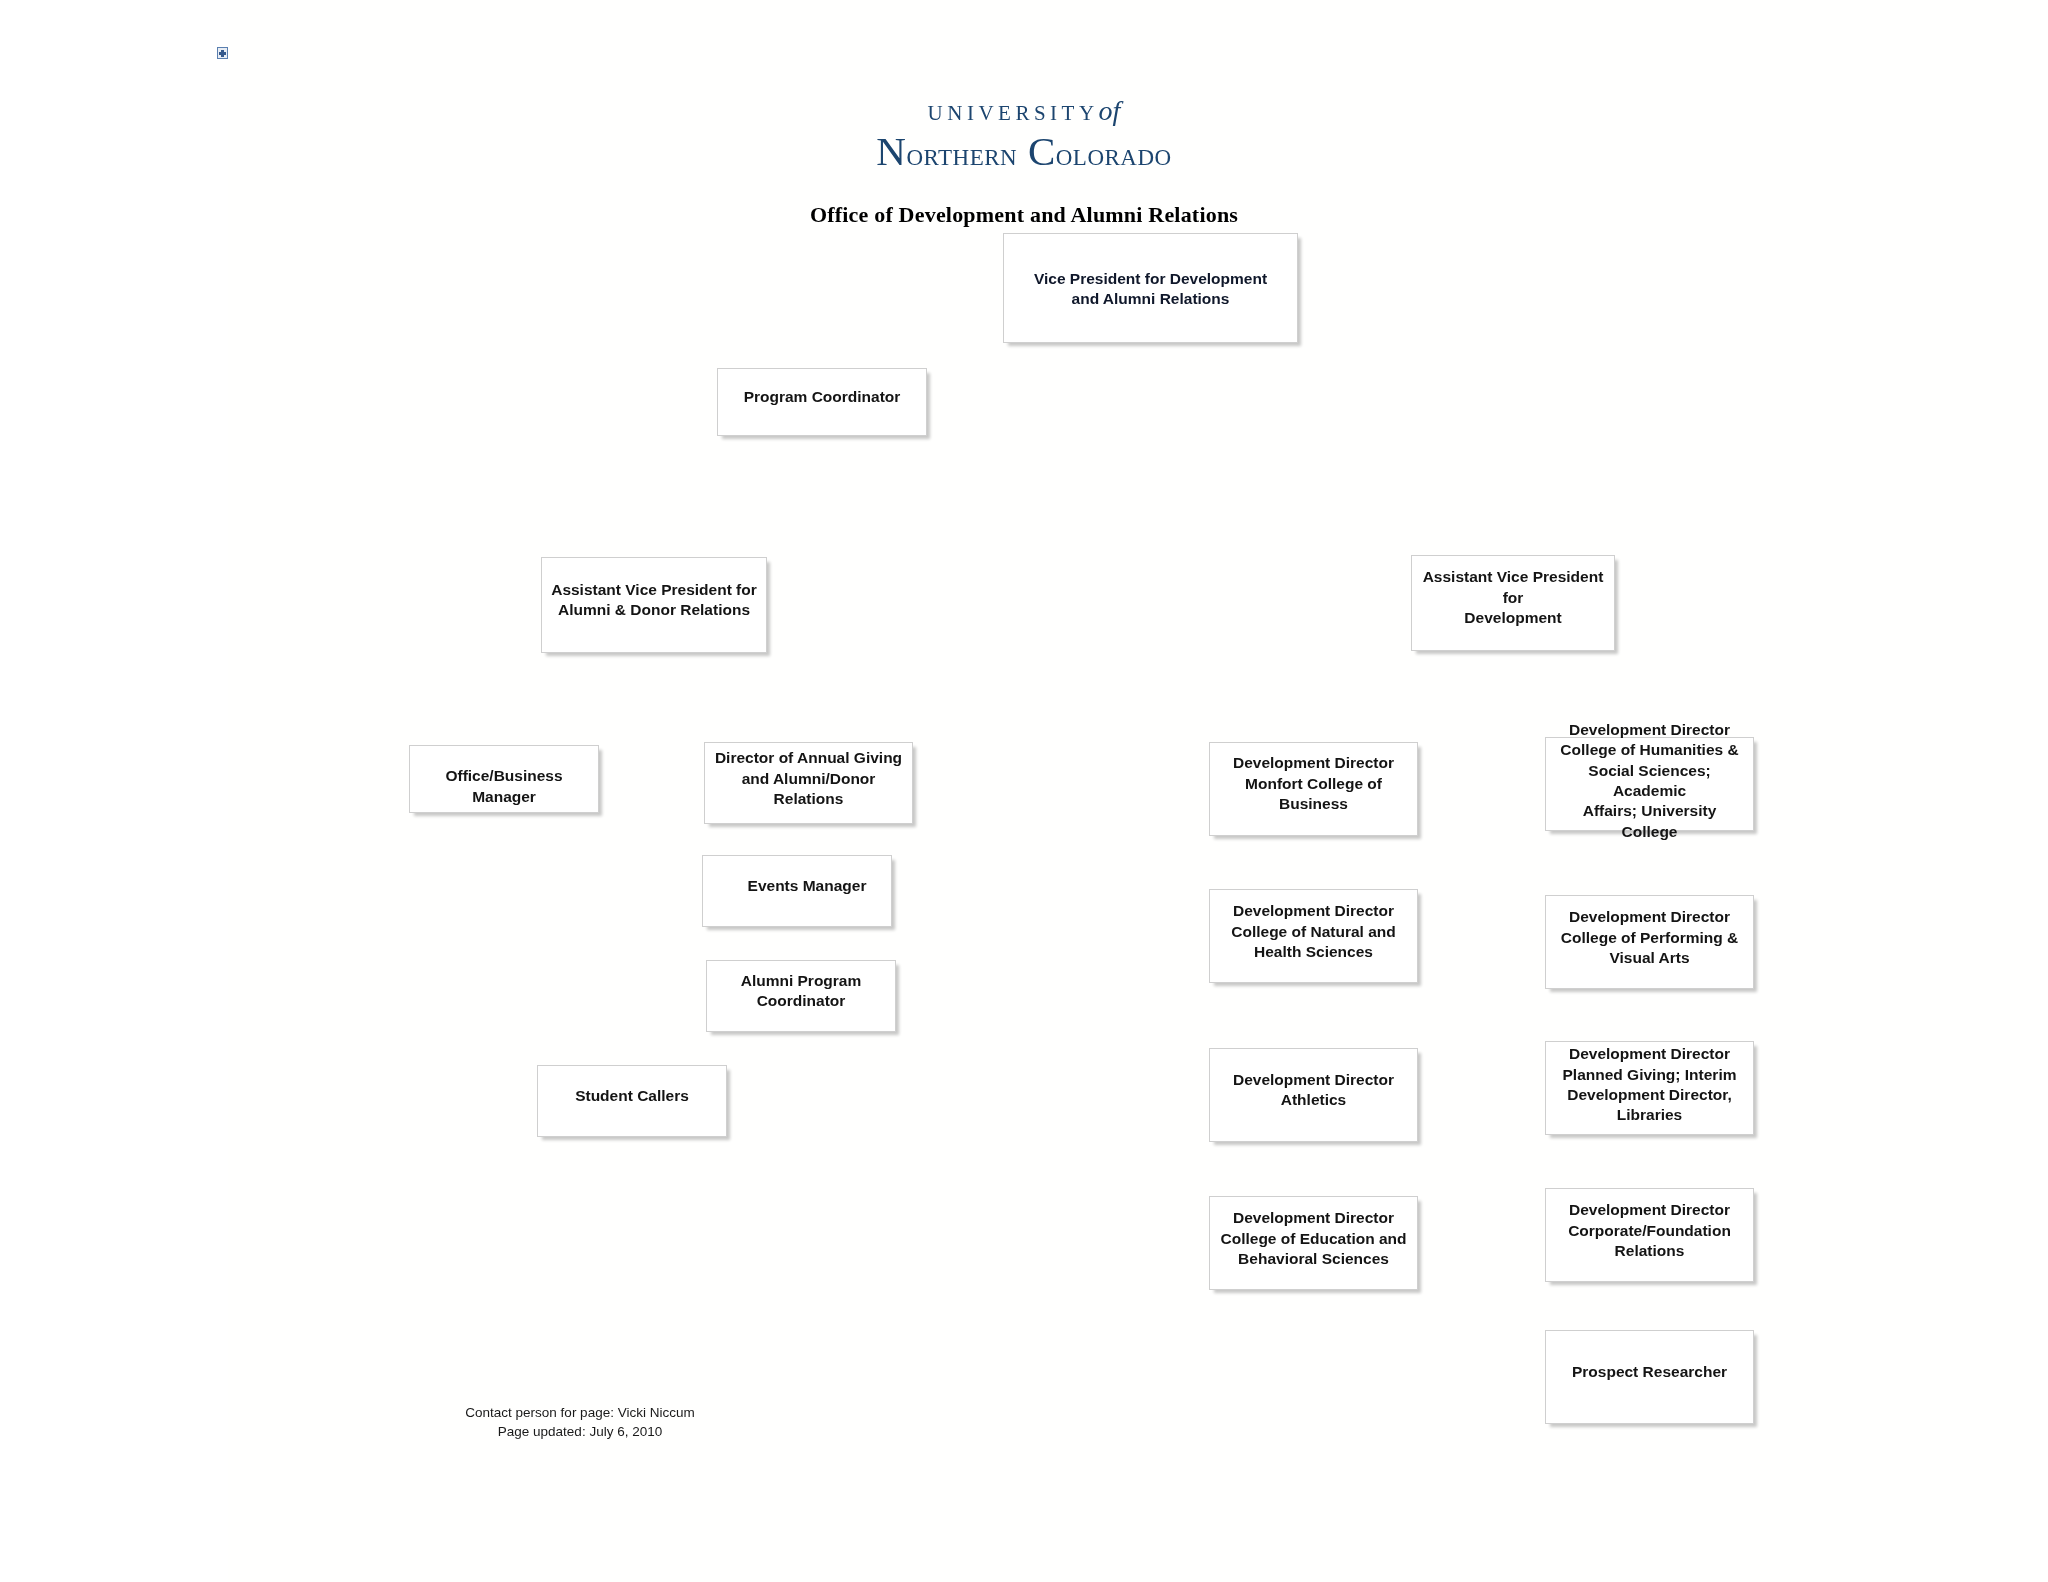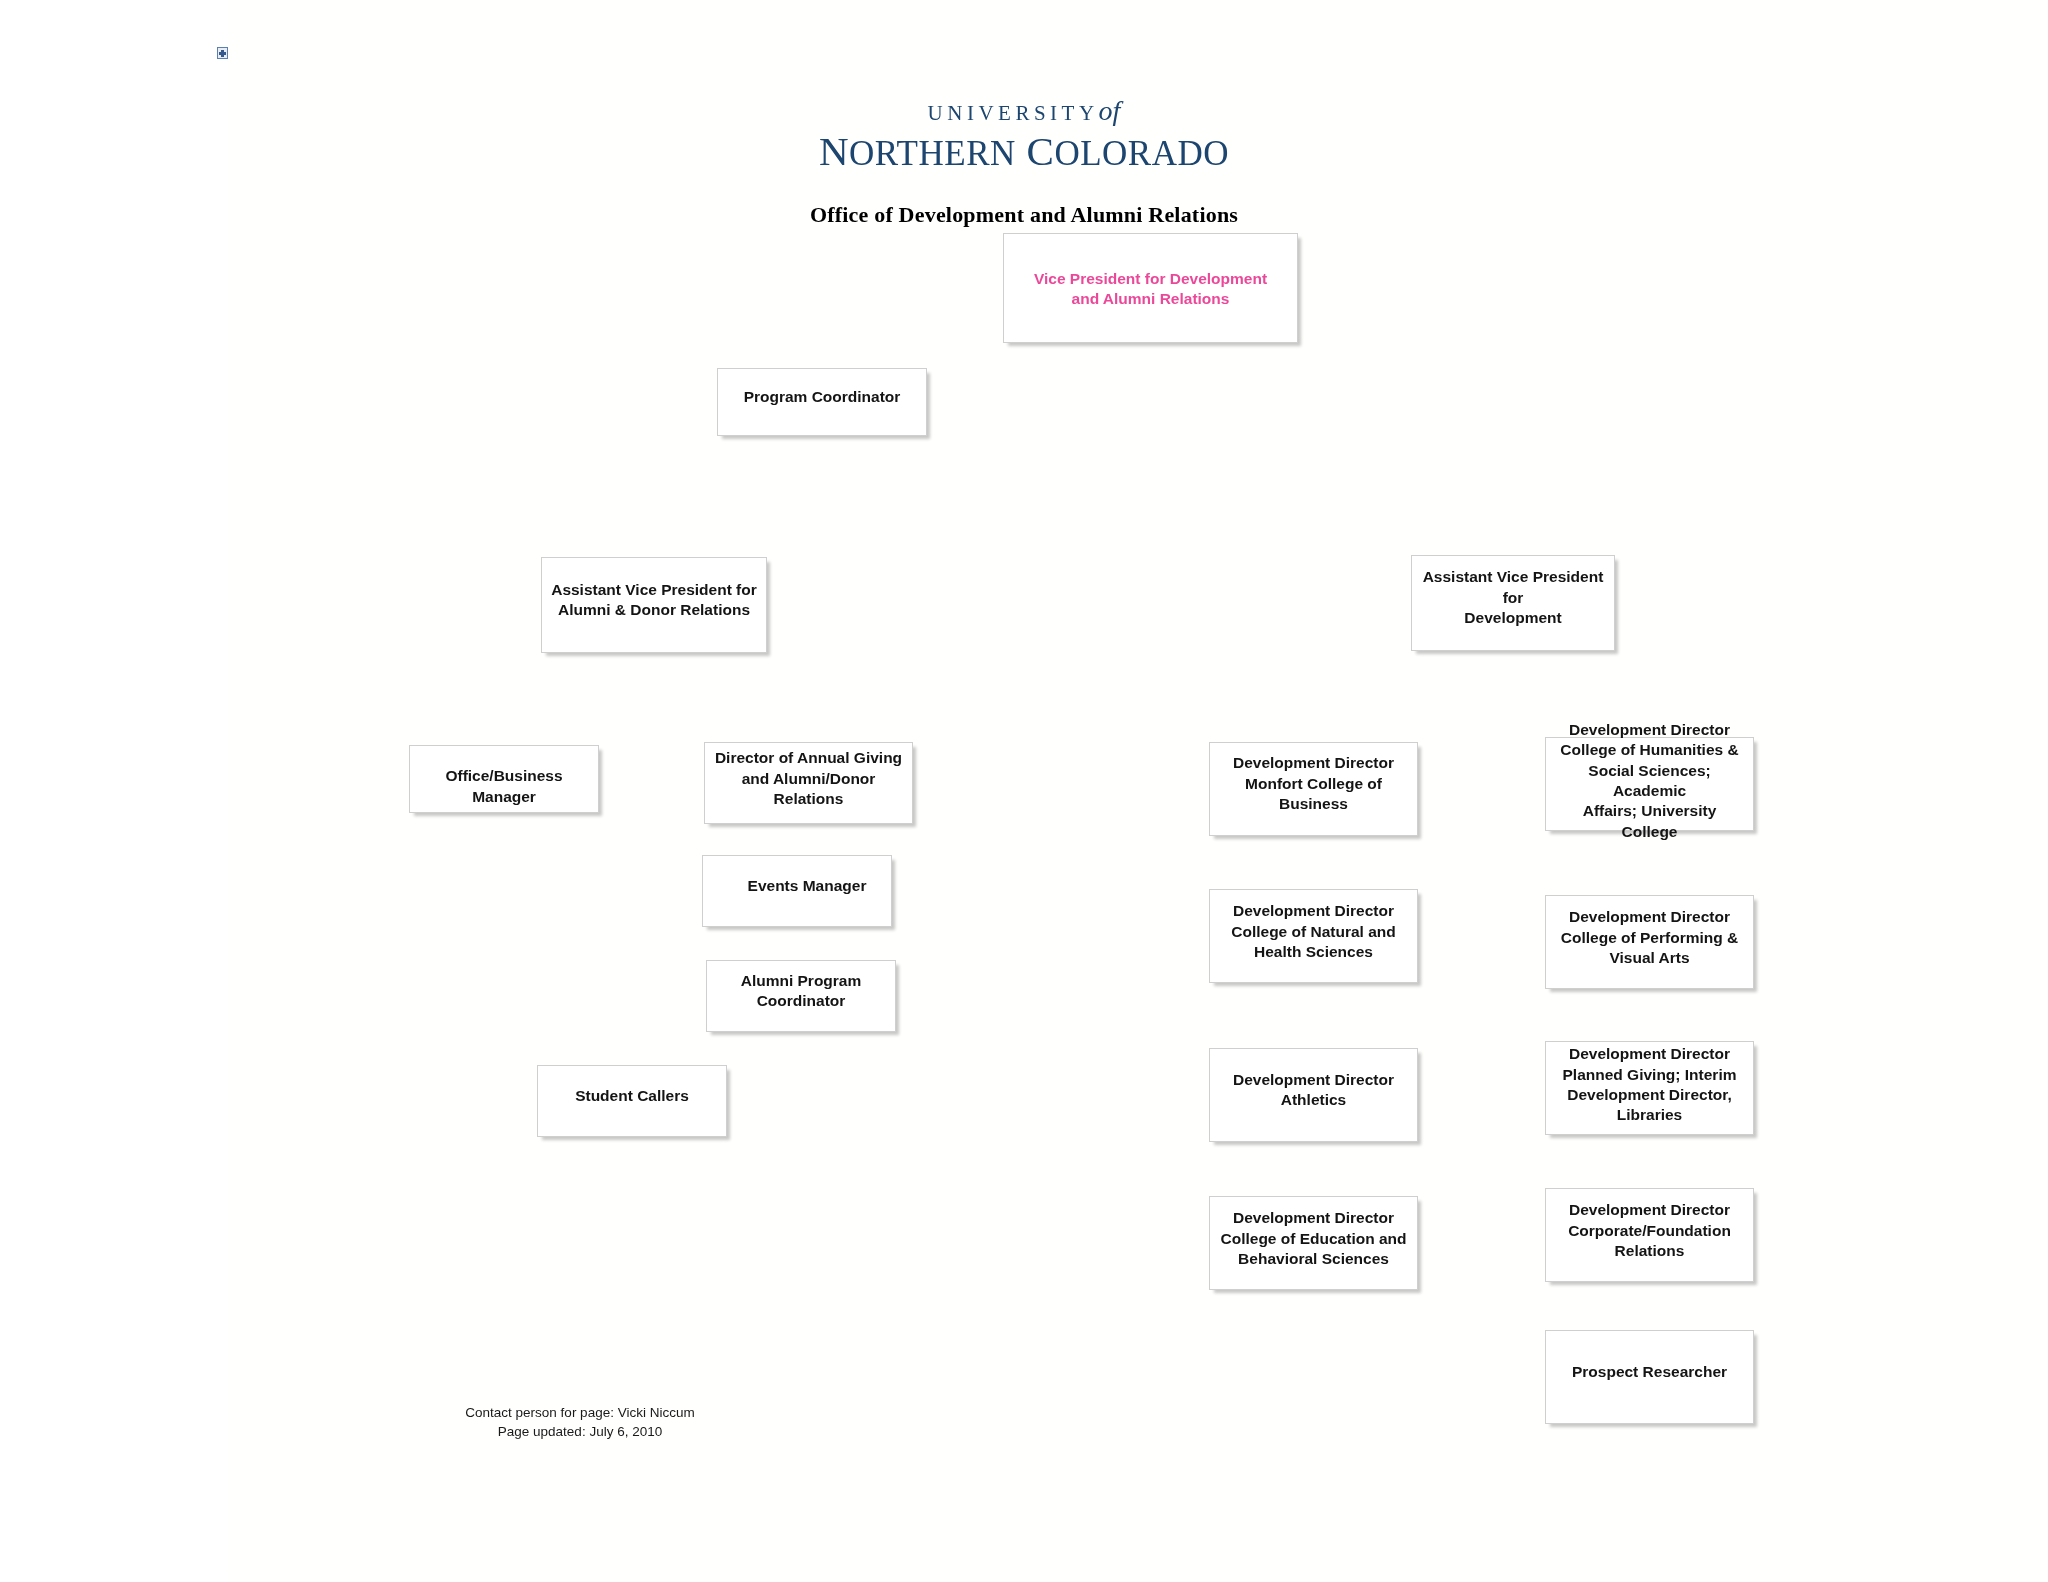--- a/index.html
+++ b/index.html
@@ -79,21 +79,21 @@
   }
   .brand-line2 {
     font-family: "Liberation Serif", serif;
     font-size: 41px;
     letter-spacing: 0.5px;
     color: #1c456f;
     line-height: 1.15;
     margin-top: 1px;
   }
   .brand-line2 .small {
-    font-size: 35px;
+    font-size: 23px;
   }
   #dept-title {
     font-family: "Liberation Serif", serif;
     font-weight: bold;
     font-size: 22px;
     color: #000000;
     margin-top: 27px;
     letter-spacing: 0.2px;
   }
 
@@ -112,21 +112,21 @@
     width: 100%;
     text-align: center;
     font-weight: bold;
     font-size: 15.5px;
     line-height: 1.32;
     color: #141414;
     padding: 0 8px;
     box-sizing: border-box;
     white-space: pre-line;
   }
-  .node.vp .label { color: #ec4899; margin-top: 12px; }
+  .node.vp .label { color: #0f172a; margin-top: 12px; }
 
   
   .node.pos-1line  { align-items: center; }
   .node.pos-1line .label { transform: translateY(-5px); }
   .node.pos-2line  { align-items: center; }
   .node.pos-2line .label { transform: translateY(-5px); }
   .node.pos-3line  { align-items: center; }
   .node.pos-3line .label { transform: translateY(-4px); }
   .node.pos-4line  { align-items: center; }
   .node.pos-4line .label { transform: translateY(-3px); }

